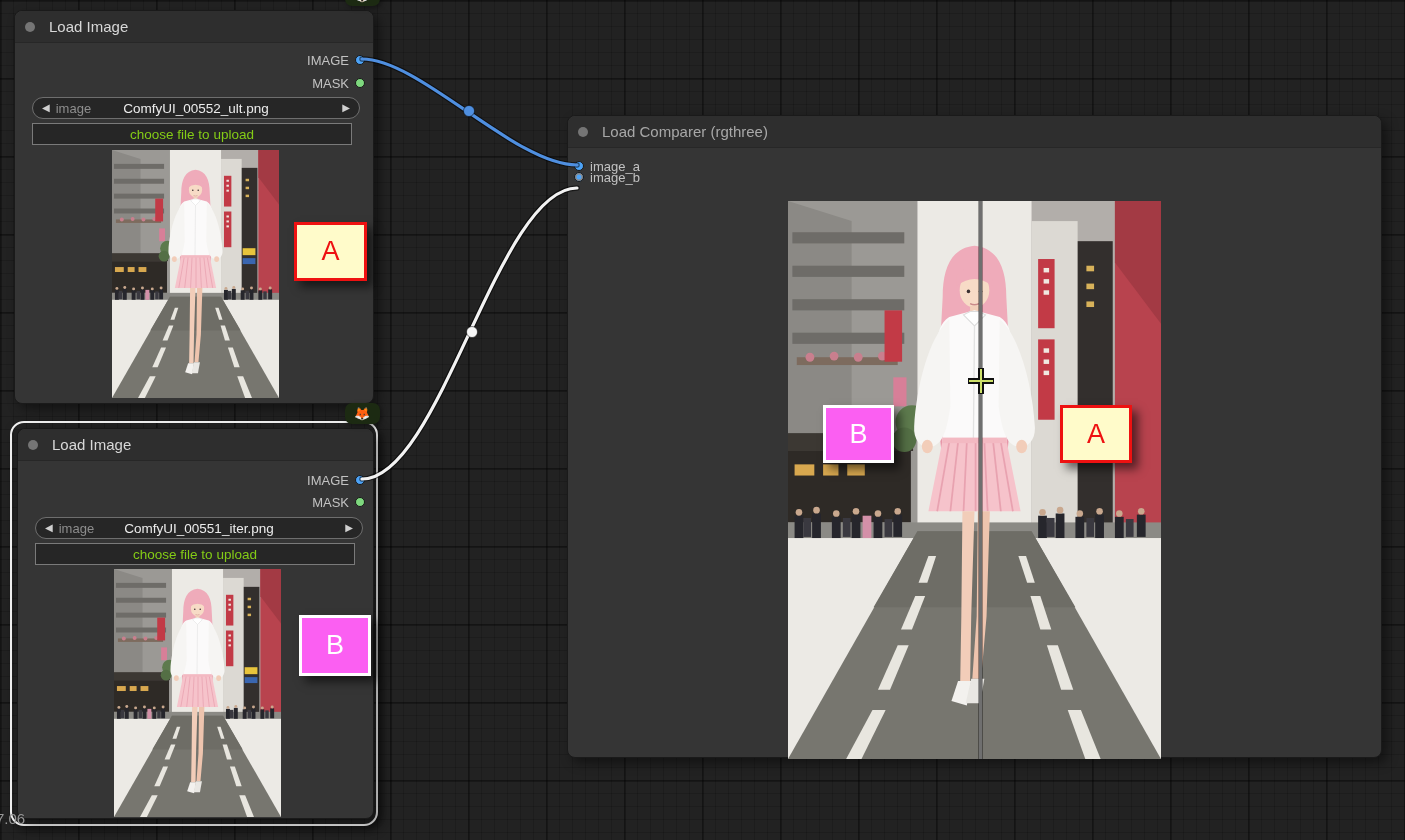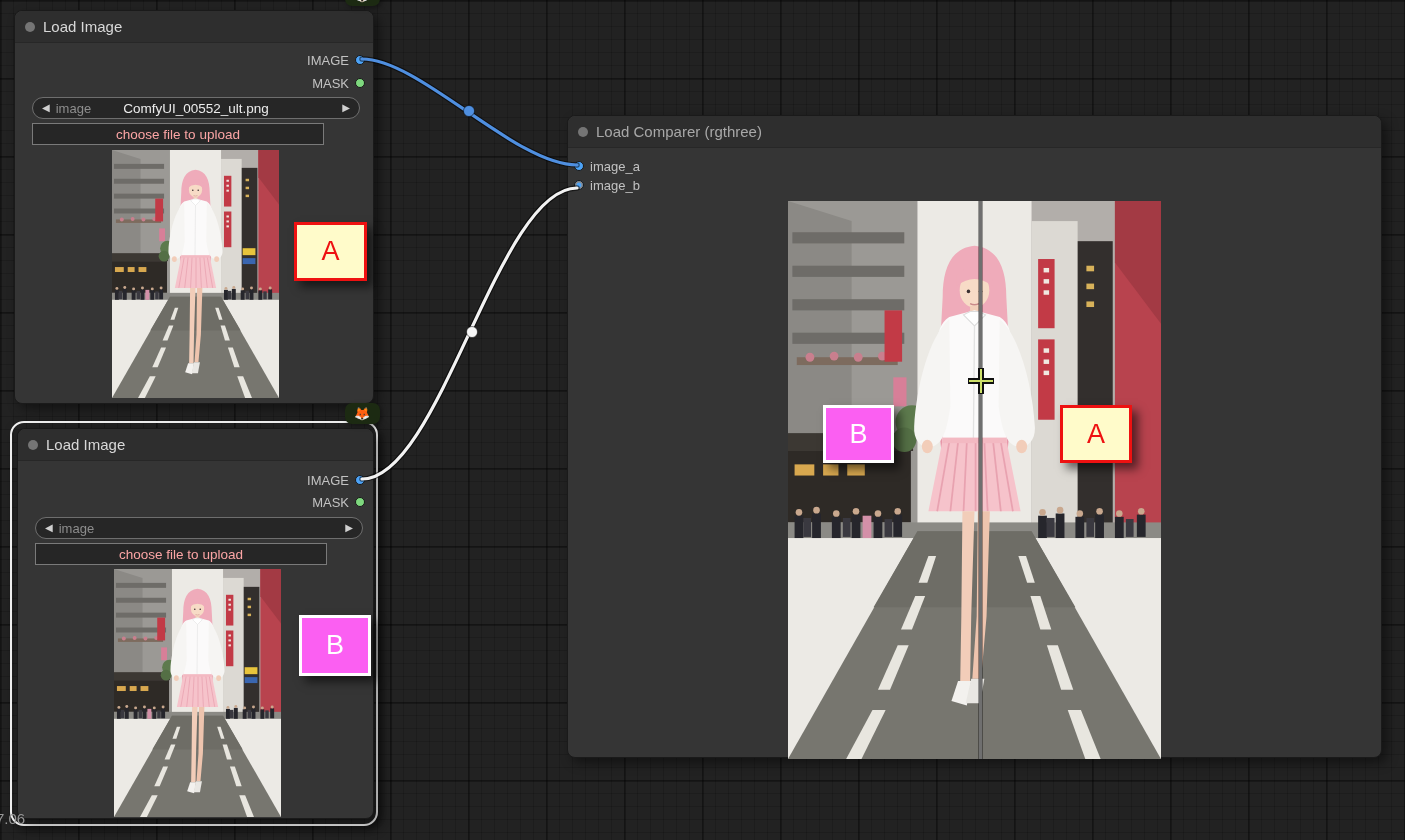--- a/index.html
+++ b/index.html
@@ -15,21 +15,21 @@
       linear-gradient(rgba(0,0,0,0.16) 1px, transparent 1px),
       linear-gradient(90deg, rgba(0,0,0,0.16) 1px, transparent 1px);
     background-size:78px 78px, 78px 78px, 13px 13px, 13px 13px;
   }
 
   
   .node { position:absolute; background:#353535; border:1px solid #1a1a1a;
           border-radius:8px; box-shadow:5px 5px 12px rgba(0,0,0,0.45); }
   .node-header { position:relative; height:32px; background:#2e2e2e;
                  border-radius:8px 8px 0 0; display:flex; align-items:center;
-                 padding:8px 10px; gap:8px; border-bottom:1px solid #272727; }
+                 padding:8px 10px; gap:14px; border-bottom:1px solid #272727; }
   .collapse-dot { width:10px; height:10px; border-radius:50%; background:#757575; flex:0 0 auto; }
   .node-title { font-size:15px; color:#d8d8d8; white-space:nowrap; }
   .node-title.dim { color:#a8a8a8; }
 
   .selection-frame { position:absolute; border:2px solid #f0f0f0; border-radius:14px;
                      box-shadow:4px 4px 10px rgba(0,0,0,0.5); pointer-events:none; }
 
   
   .slot-out { position:absolute; right:8px; display:flex; align-items:center; gap:6px; height:18px; }
   .slot-in  { position:absolute; left:6px;  display:flex; align-items:center; gap:6px; height:18px; }
@@ -39,22 +39,22 @@
   .dot-mask  { background:#7ed87e; }
 
   
   .combo { position:absolute; left:17px; width:328px; height:22px; background:#262626;
            border:1px solid #6e6e6e; border-radius:11px; display:flex; align-items:center;
            padding:0 9px; }
   .combo-arrow { font-size:10px; color:#d0d0d0; line-height:22px; }
   .combo-name { font-size:13px; color:#8d8d8d; margin-left:6px; }
   .combo-value { position:absolute; left:0; right:0; text-align:center; font-size:13.5px; color:#ececec; }
   .combo-next { margin-left:auto; }
-  .upload-btn { position:absolute; left:17px; width:292px; height:22px; background:#262626;
-                border:1px solid #7a7a7a; color:#fca5a5; font-size:13.5px;
+  .upload-btn { position:absolute; left:17px; width:320px; height:22px; background:#262626;
+                border:1px solid #7a7a7a; color:#84cc16; font-size:13.5px;
                 display:flex; align-items:center; justify-content:center; }
 
   
   .preview { position:absolute; overflow:hidden; background:#777; }
   .scene-svg { display:block; width:100%; height:100%; }
 
   
   .cmp-image { position:absolute; left:220px; top:85px; width:373px; height:558px; overflow:hidden; }
   .cmp-divider { position:absolute; top:0; bottom:0; width:3px; background:#6f6f6f;
                  box-shadow:0 0 0 1px rgba(0,0,0,0.35); }
@@ -284,20 +284,21 @@
       <span class="slot-label">IMAGE</span>
       <span class="dot dot-image"></span>
     </div>
     <div class="slot-out" style="top:64px;">
       <span class="slot-label">MASK</span>
       <span class="dot dot-mask"></span>
     </div>
     <div class="combo" style="top:88px;">
       <span class="combo-arrow">◀</span>
       <span class="combo-name">image</span>
+      <span class="combo-value">ComfyUI_00551_iter.png</span>
       <span class="combo-arrow combo-next">▶</span>
     </div>
     <div class="upload-btn" style="top:114px;">choose file to upload</div>
     <div class="preview" style="left:96px; top:140px; width:167px; height:248px;">
       <svg class="scene-svg" viewBox="0 0 340 500" preserveAspectRatio="none">
           <use href="#scene"></use>
         </svg>
     </div>
   </div>
 
@@ -305,21 +306,21 @@
 
   <div class="node" style="left:567px; top:115px; width:815px; height:643px;">
     <div class="node-header">
       <span class="collapse-dot"></span>
       <span class="node-title dim">Load Comparer (rgthree)</span>
     </div>
     <div class="slot-in" style="top:41px;">
       <span class="dot dot-image"></span>
       <span class="slot-label">image_a</span>
     </div>
-    <div class="slot-in" style="top:60px;justify-content:space-between;">
+    <div class="slot-in" style="top:52px;justify-content:space-between;">
       <span class="dot dot-image" style="box-shadow:0 0 0 1.5px #8a8a8a inset;"></span>
       <span class="slot-label">image_b</span>
     </div>
 
     <div class="cmp-image">
       <svg class="scene-svg" viewBox="0 0 340 500" preserveAspectRatio="none">
           <use href="#scene"></use>
         </svg>
       <div class="cmp-divider" style="left:191px;"></div>
       <svg class="crosshair" style="left:180px; top:167px;" viewBox="0 0 26 26">

